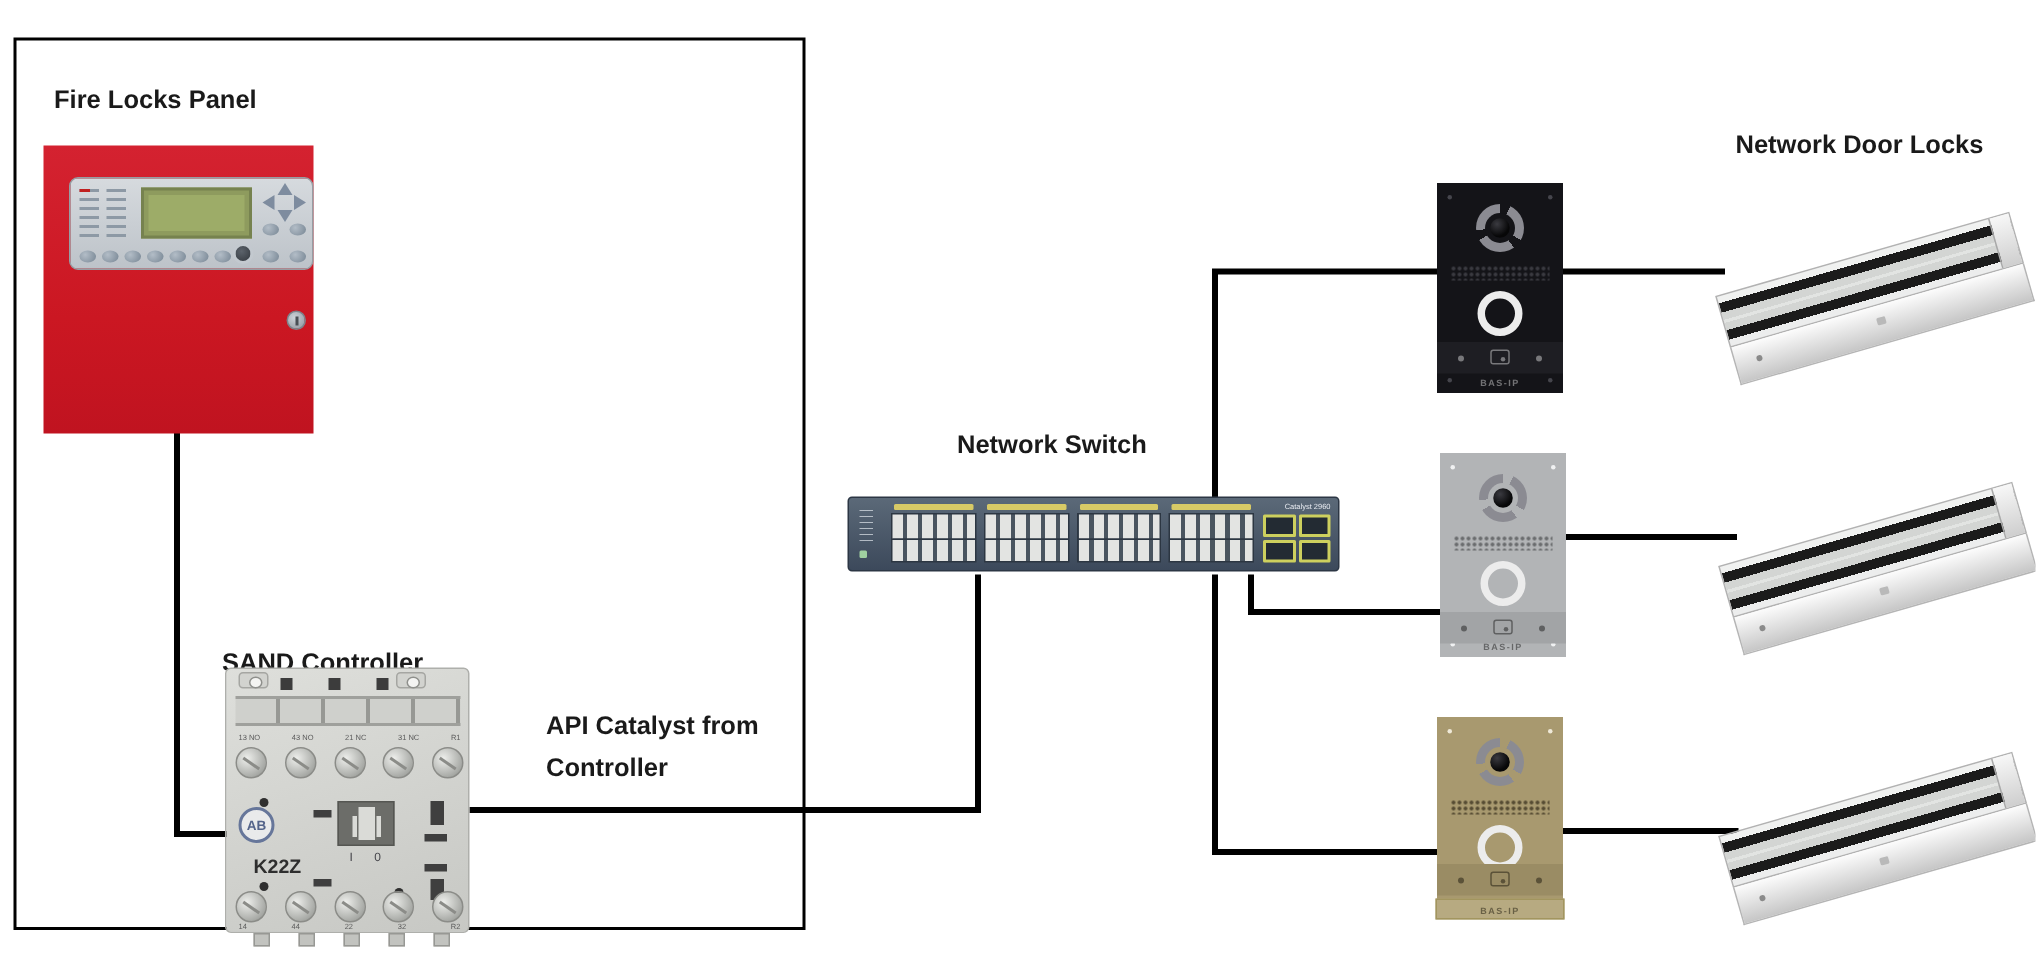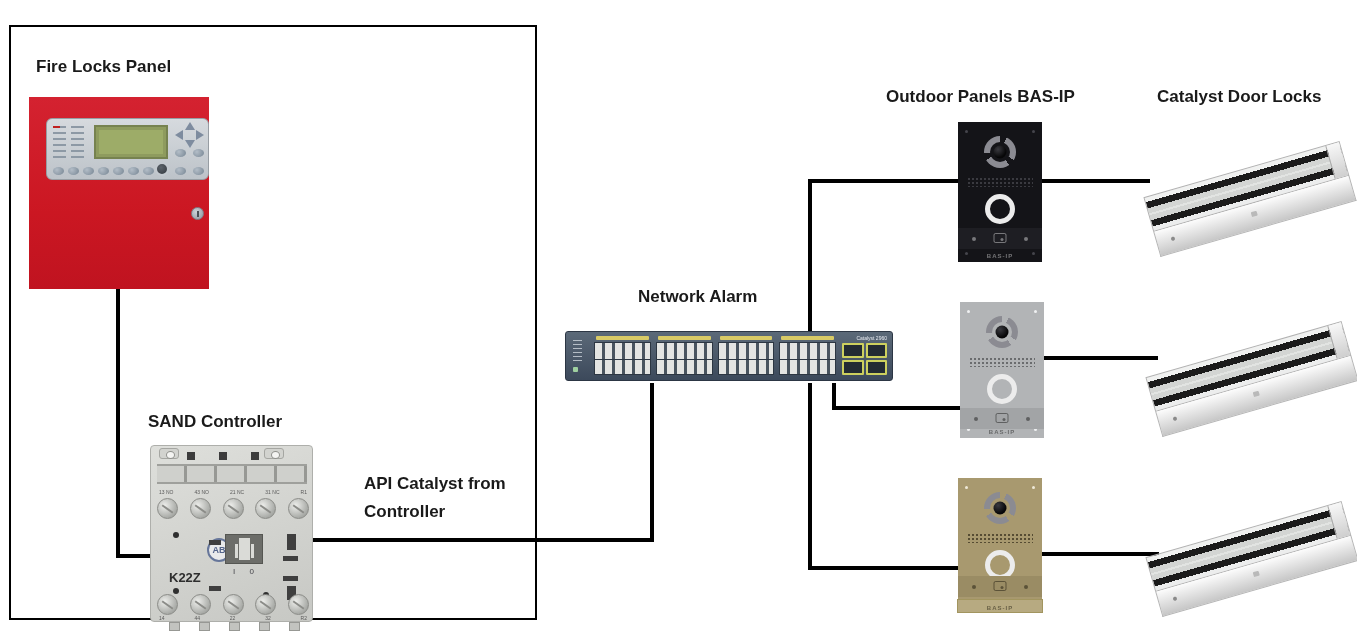--- a/index.html
+++ b/index.html
@@ -49,21 +49,21 @@
             background:repeating-linear-gradient(90deg,#cfd0cc 0 27px, #979894 27px 30px);
             border-top:2px solid #9fa09c; border-bottom:2px solid #9fa09c; }
   .trow { position:absolute; left:8px; width:148px; display:flex; justify-content:space-between; }
   .trow span { font-size:5px; color:#5a5a5a; letter-spacing:0; }
   .srow { position:absolute; left:6px; width:152px; display:flex; justify-content:space-between; }
   .tscrew { width:21px; height:21px; border-radius:50%;
             background:radial-gradient(circle at 35% 35%, #eeefec, #a4a6a2 75%); border:1px solid #8b8c88; position:relative; }
   .tscrew::after { content:""; position:absolute; left:3px; top:9px; width:13px; height:2px; background:#8b8c88; transform:rotate(35deg); }
   .ablogo { position:absolute; left:8px; top:92px; width:24px; height:24px; border-radius:50%;
             border:2px solid #66769a; color:#54648a; font-size:9px; font-weight:bold;
-            display:flex; align-items:center; justify-content:center; background:#e9eaeb;margin-left:48px; }
+            display:flex; align-items:center; justify-content:center; background:#e9eaeb; }
   .kmodel { position:absolute; left:18px; top:124px; font-size:13px; font-weight:bold; color:#2e2e2e;text-align:center; }
   .cswitch { position:absolute; left:74px; top:88px; width:38px; height:30px; background:#6c6d69; border:1px solid #55565          2; border:1px solid #555652; }
   .cswitch::after { content:""; position:absolute; left:13px; top:3px; width:11px; height:22px; background:#dadbd7; box-shadow:-8px 2px 0 -4px #dadbd7, 8px 2px 0 -4px #dadbd7; }
   .imarks { position:absolute; left:82px; top:121px; font-size:8px; color:#44444a; letter-spacing:6px; }
   .cind { position:absolute; background:#3f3f3f; }
   .cdot { position:absolute; width:6px; height:6px; border-radius:50%; background:#2f2f2f; }
   .pin { position:absolute; top:176px; width:11px; height:9px; background:#c2c3bf; border:1px solid #97989  4; border:1px solid #979894; }
 
   
   .nsw { position:absolute; left:565px; top:331px; width:328px; height:50px; border-radius:3px;
@@ -125,26 +125,25 @@
   .mfront::after { content:""; position:absolute; left:98px; top:8px; width:6px; height:5px; background:#b9b9b9; border-radius:1px; }
 </style>
 </head>
 <body>
 
 <div id="canvas">
 
   <div class="bigrect"></div>
 
   <div class="lbl" style="left:36px; top:57px;">Fire Locks Panel</div>
-  <div class="lbl" style="left:148px; top:412px;">SAND Controller</div>
+  <div class="lbl" style="left:148px; top:432px;">SAND Controller</div>
   <div class="lbl" style="left:364px; top:474px;">API Catalyst from</div>
   <div class="lbl" style="left:364px; top:502px;">Controller</div>
-  <div class="lbl" style="left:638px; top:287px;">Network Alarm</div>
-  <div class="lbl" style="left:886px; top:87px;">Outdoor Panels BAS-IP</div>
-  <div class="lbl" style="left:1157px; top:87px;">Catalyst Door Locks</div>
+  <div class="lbl" style="left:638px; top:287px;">Network Switch</div>
+  <div class="lbl" style="left:1157px; top:87px;">Network Door Locks</div>
 
   <div class="cline" style="left:116px; top:285px; width:4px; height:273px;"></div>
   <div class="cline" style="left:116px; top:554px; width:48px; height:4px;"></div>
   <div class="cline" style="left:313px; top:538px; width:341px; height:4px;"></div>
   <div class="cline" style="left:650px; top:383px; width:4px; height:159px;"></div>
   <div class="cline" style="left:808px; top:181px; width:4px; height:152px;"></div>
   <div class="cline" style="left:808px; top:179px; width:150px; height:4px;"></div>
   <div class="cline" style="left:1042px; top:179px; width:108px; height:4px;"></div>
   <div class="cline" style="left:832px; top:383px; width:4px; height:27px;"></div>
   <div class="cline" style="left:832px; top:406px; width:130px; height:4px;"></div>

